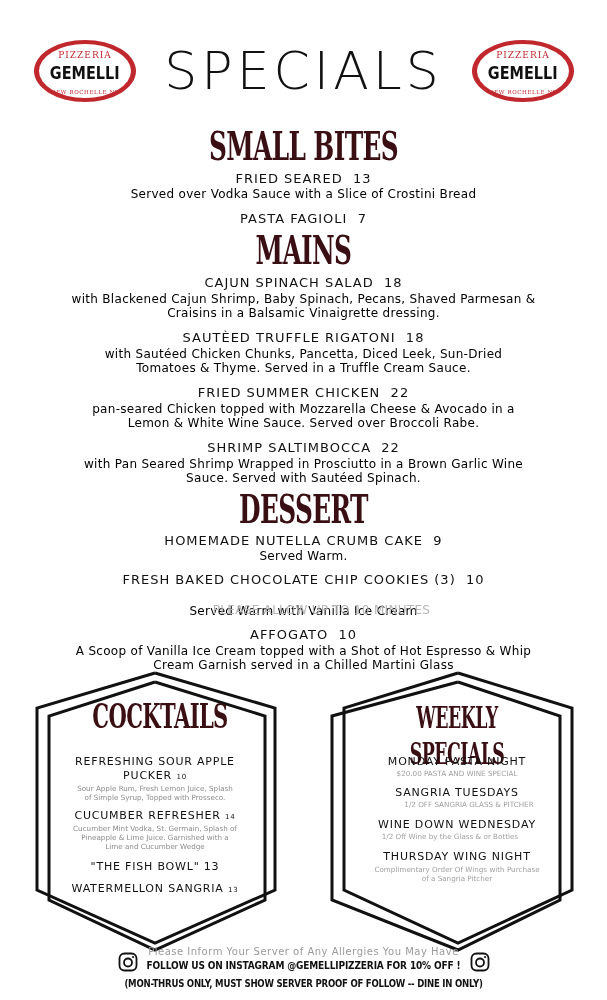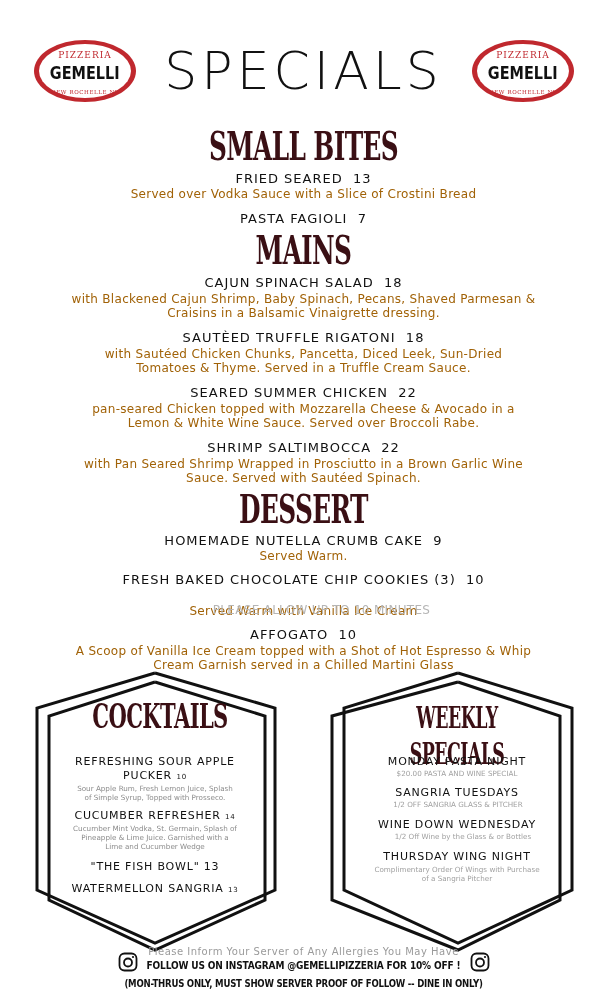--- a/index.html
+++ b/index.html
@@ -14,21 +14,21 @@
      font-family:"DejaVu Sans", sans-serif; font-weight:200; font-size:52px; letter-spacing:4px;
      color:#111; line-height:70px; transform:scaleX(1.0); }
 
   .section-title { position:absolute; left:0; right:0; text-align:center;
      font-family:"DejaVu Serif", serif; font-weight:bold; color:#3a0f14;
      transform-origin:center; letter-spacing:-1px; }
 
   .item-name { position:absolute; left:0; right:0; text-align:center;
      font-family:"DejaVu Sans", sans-serif; font-size:13px; letter-spacing:1px; color:#111; line-height:16px; }
   .item-desc { position:absolute; left:0; right:0; text-align:center;
-     font-family:"DejaVu Sans", sans-serif; font-size:12px; color:#a16207; line-height:14px; letter-spacing:0.3px; }
+     font-family:"DejaVu Sans", sans-serif; font-size:12px; color:#000000; line-height:14px; letter-spacing:0.3px; }
   .item-note { color:#b5b5b5;padding-left:36px; }
 
   .frame { position:absolute; top:668px; width:270px; height:285px; }
   .frame svg { width:100%; height:100%; display:block; }
 
   .box-title { position:absolute; text-align:center; font-family:"DejaVu Serif", serif; font-weight:bold;
      color:#3a0f14; letter-spacing:-1px; }
   .box-name { position:absolute; text-align:center; font-family:"DejaVu Sans", sans-serif; font-size:11px;
      letter-spacing:0.8px; color:#111; line-height:14px; }
   .box-name .price { font-size:7px; }
@@ -88,21 +88,21 @@
 <div class="item-desc" style="top:292px;">with Blackened Cajun Shrimp, Baby Spinach, Pecans, Shaved Parmesan &amp;</div>
 <div class="item-desc" style="top:306px;">Craisins in a Balsamic Vinaigrette dressing.</div>
 
 <div class="item-name" style="top:330px;">
   <span>SAUTÈED TRUFFLE RIGATONI</span>&nbsp;&nbsp;<span>18</span>
 </div>
 <div class="item-desc" style="top:347px;">with Sautéed Chicken Chunks, Pancetta, Diced Leek, Sun-Dried</div>
 <div class="item-desc" style="top:361px;">Tomatoes &amp; Thyme. Served in a Truffle Cream Sauce.</div>
 
 <div class="item-name" style="top:385px;">
-  <span>SEARED SUMMER CHICKEN</span>&nbsp;&nbsp;<span>22</span>
+  <span>FRIED SUMMER CHICKEN</span>&nbsp;&nbsp;<span>22</span>
 </div>
 <div class="item-desc" style="top:402px;">pan-seared Chicken topped with Mozzarella Cheese &amp; Avocado in a</div>
 <div class="item-desc" style="top:416px;">Lemon &amp; White Wine Sauce. Served over Broccoli Rabe.</div>
 
 <div class="item-name" style="top:440px;">
   <span>SHRIMP SALTIMBOCCA</span>&nbsp;&nbsp;<span>22</span>
 </div>
 <div class="item-desc" style="top:457px;">with Pan Seared Shrimp Wrapped in Prosciutto in a Brown Garlic Wine</div>
 <div class="item-desc" style="top:471px;">Sauce. Served with Sautéed Spinach.</div>
 
@@ -160,24 +160,24 @@
     <polyline points="136,5 22,40 22,222 136,275 250,222 250,40 136,5" fill="none" stroke="#111" stroke-width="3"></polyline>
     <polyline points="136,14 10,48 10,232 136,282 238,232 238,48 136,14" fill="none" stroke="#111" stroke-width="3"></polyline>
   </svg>
 </div>
 <div class="box-title" style="left:322px; width:270px; top:700px; font-size:30px; line-height:36px; transform:scaleX(0.58);">WEEKLY SPECIALS</div>
 
 <div class="box-name" style="left:327px; width:260px; top:755px;">MONDAY PASTA NIGHT</div>
 <div class="box-desc" style="left:327px; width:260px; top:769px; color:#a0a0a0;">$20.00 PASTA AND WINE SPECIAL</div>
 
 <div class="box-name" style="left:327px; width:260px; top:786px;">SANGRIA TUESDAYS</div>
-<div class="box-desc" style="left:328px; width:260px; top:800px; color:#a0a0a0;">1/2 OFF SANGRIA GLASS &amp; PITCHER</div>
+<div class="box-desc" style="left:339px; width:260px; top:800px; color:#a0a0a0;">1/2 OFF SANGRIA GLASS &amp; PITCHER</div>
 
 <div class="box-name" style="left:327px; width:260px; top:818px;">WINE DOWN WEDNESDAY</div>
-<div class="box-desc" style="left:333px; width:260px; top:832px; color:#a0a0a0;">1/2 Off Wine by the Glass &amp; or Bottles</div>
+<div class="box-desc" style="left:320px; width:260px; top:832px; color:#a0a0a0;">1/2 Off Wine by the Glass &amp; or Bottles</div>
 
 <div class="box-name" style="left:327px; width:260px; top:850px;">THURSDAY WING NIGHT</div>
 <div class="box-desc" style="left:327px; width:260px; top:865px; color:#a0a0a0;">Complimentary Order Of Wings with Purchase</div>
 <div class="box-desc" style="left:327px; width:260px; top:874px; color:#a0a0a0;">of a Sangria Pitcher</div>
 
 <div class="footer-line allergy">Please Inform Your Server of Any Allergies You May Have</div>
 
 <div class="ig-icon" style="left:118px;">
   <svg viewBox="0 0 20 20">
     <rect x="1.5" y="1.5" width="17" height="17" rx="5" fill="none" stroke="#111" stroke-width="1.8"></rect>

